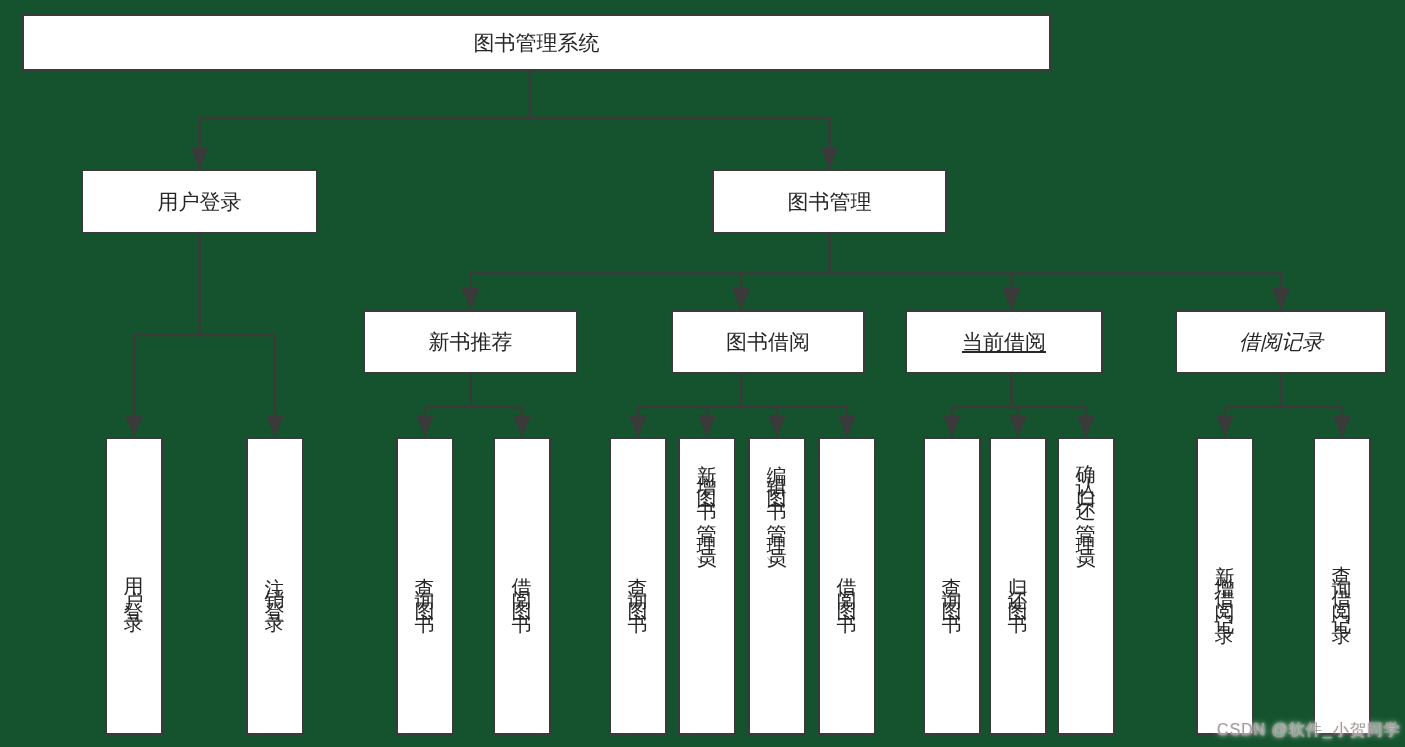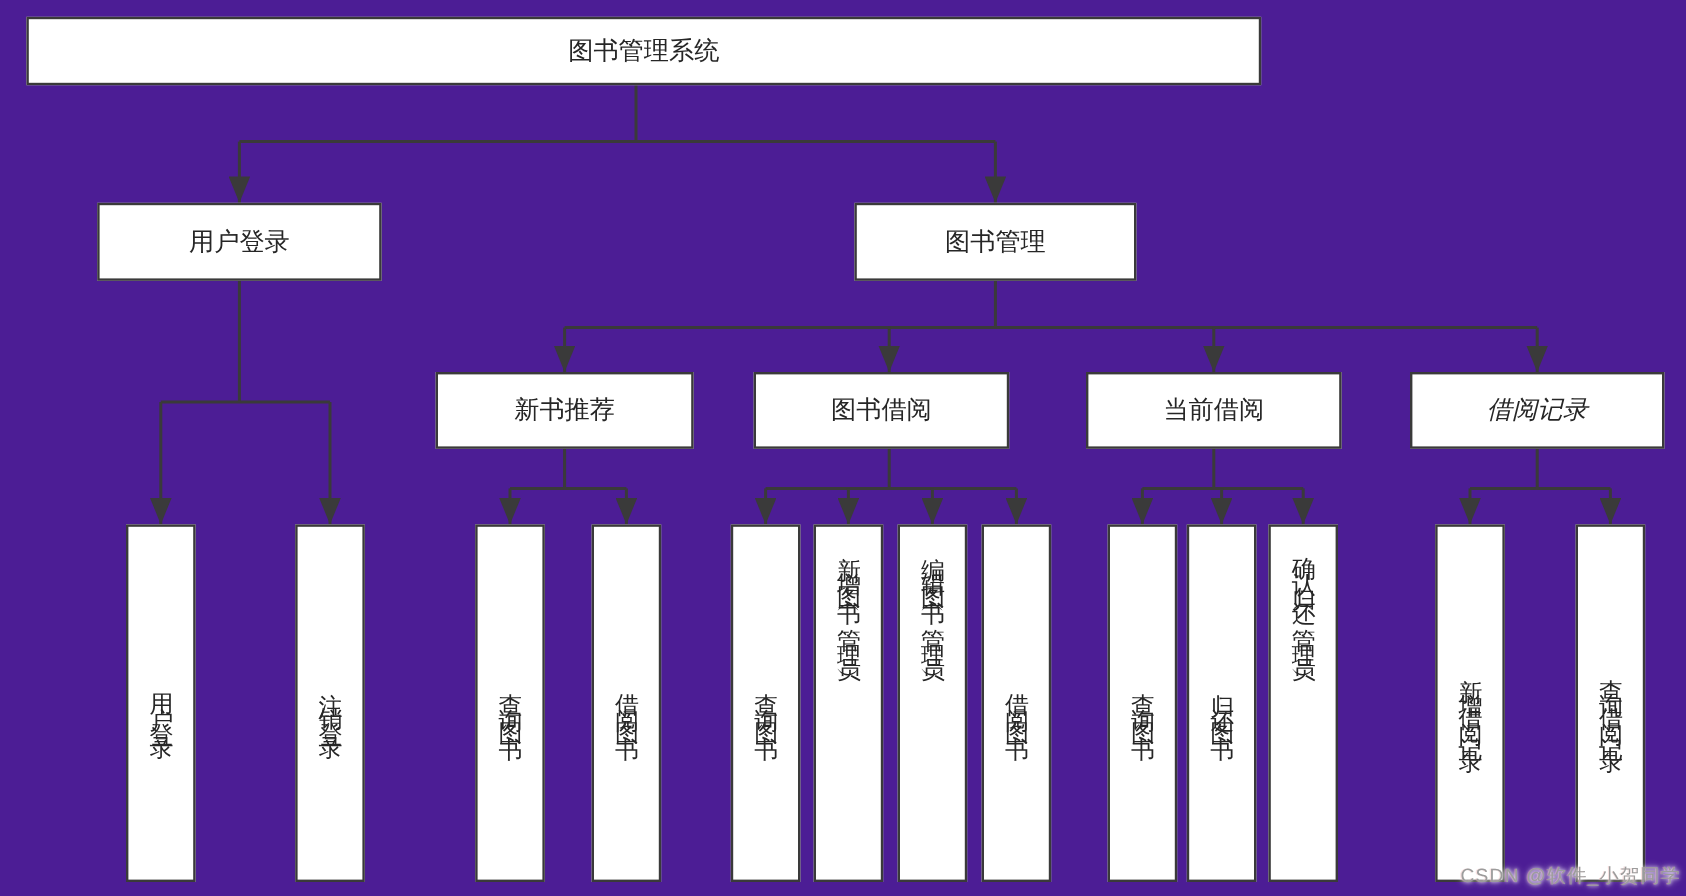--- a/index.html
+++ b/index.html
@@ -1,20 +1,20 @@
 <!DOCTYPE html>
 <html><head>
 <meta charset="utf-8">
 <style>
   html, body { margin: 0; padding: 0; background: #ffffff; }
   .canvas {
     position: relative;
     width: 1405px;
     height: 747px;
-    background: #4c1d95;
+    background: #14532d;
     font-family: "Liberation Sans", "DejaVu Sans", sans-serif;
     overflow: hidden;
   }
   .wires { position: absolute; left: 0; top: 0; pointer-events: none; }
   .box {
     position: absolute;
     box-sizing: border-box;
     background: #ffffff;
     border: 2.5px solid #3a3a3a;
     color: #262626;
@@ -94,22 +94,22 @@
       <path d="M1342,407 V437" marker-end="url(#arrowhead)"></path>
     </g>
   </svg>
 
   <div class="box" style="left:22px; top:14px; width:1029px; height:57px;">图书管理系统</div>
 
   <div class="box" style="left:81px; top:169px; width:237px; height:65px;">用户登录</div>
   <div class="box" style="left:712px; top:169px; width:235px; height:65px;">图书管理</div>
 
   <div class="box" style="left:363px; top:310px; width:215px; height:64px;">新书推荐</div>
-  <div class="box" style="left:628px; top:310px; width:213px; height:64px;">图书借阅</div>
-  <div class="box" style="left:905px; top:310px; width:213px; height:64px;">当前借阅</div>
+  <div class="box" style="left:671px; top:310px; width:194px; height:64px;">图书借阅</div>
+  <div class="box" style="left:905px; top:310px; width:198px; height:64px;text-decoration:underline;">当前借阅</div>
   <div class="box" style="left:1175px; top:310px; width:212px; height:64px;font-style:italic;">借阅记录</div>
 
   <div class="box v" style="left:105px; top:437px; width:58px; height:298px;">用户登录</div>
   <div class="box v" style="left:246px; top:437px; width:58px; height:298px;">注销登录</div>
 
   <div class="box v" style="left:396px; top:437px; width:58px; height:298px;">查询图书</div>
   <div class="box v" style="left:493px; top:437px; width:58px; height:298px;">借阅图书</div>
 
   <div class="box v" style="left:609px; top:437px; width:58px; height:298px;">查询图书</div>
   <div class="box v top" style="left:678px; top:437px; width:58px; height:298px;">新增图书（管理员）</div>

